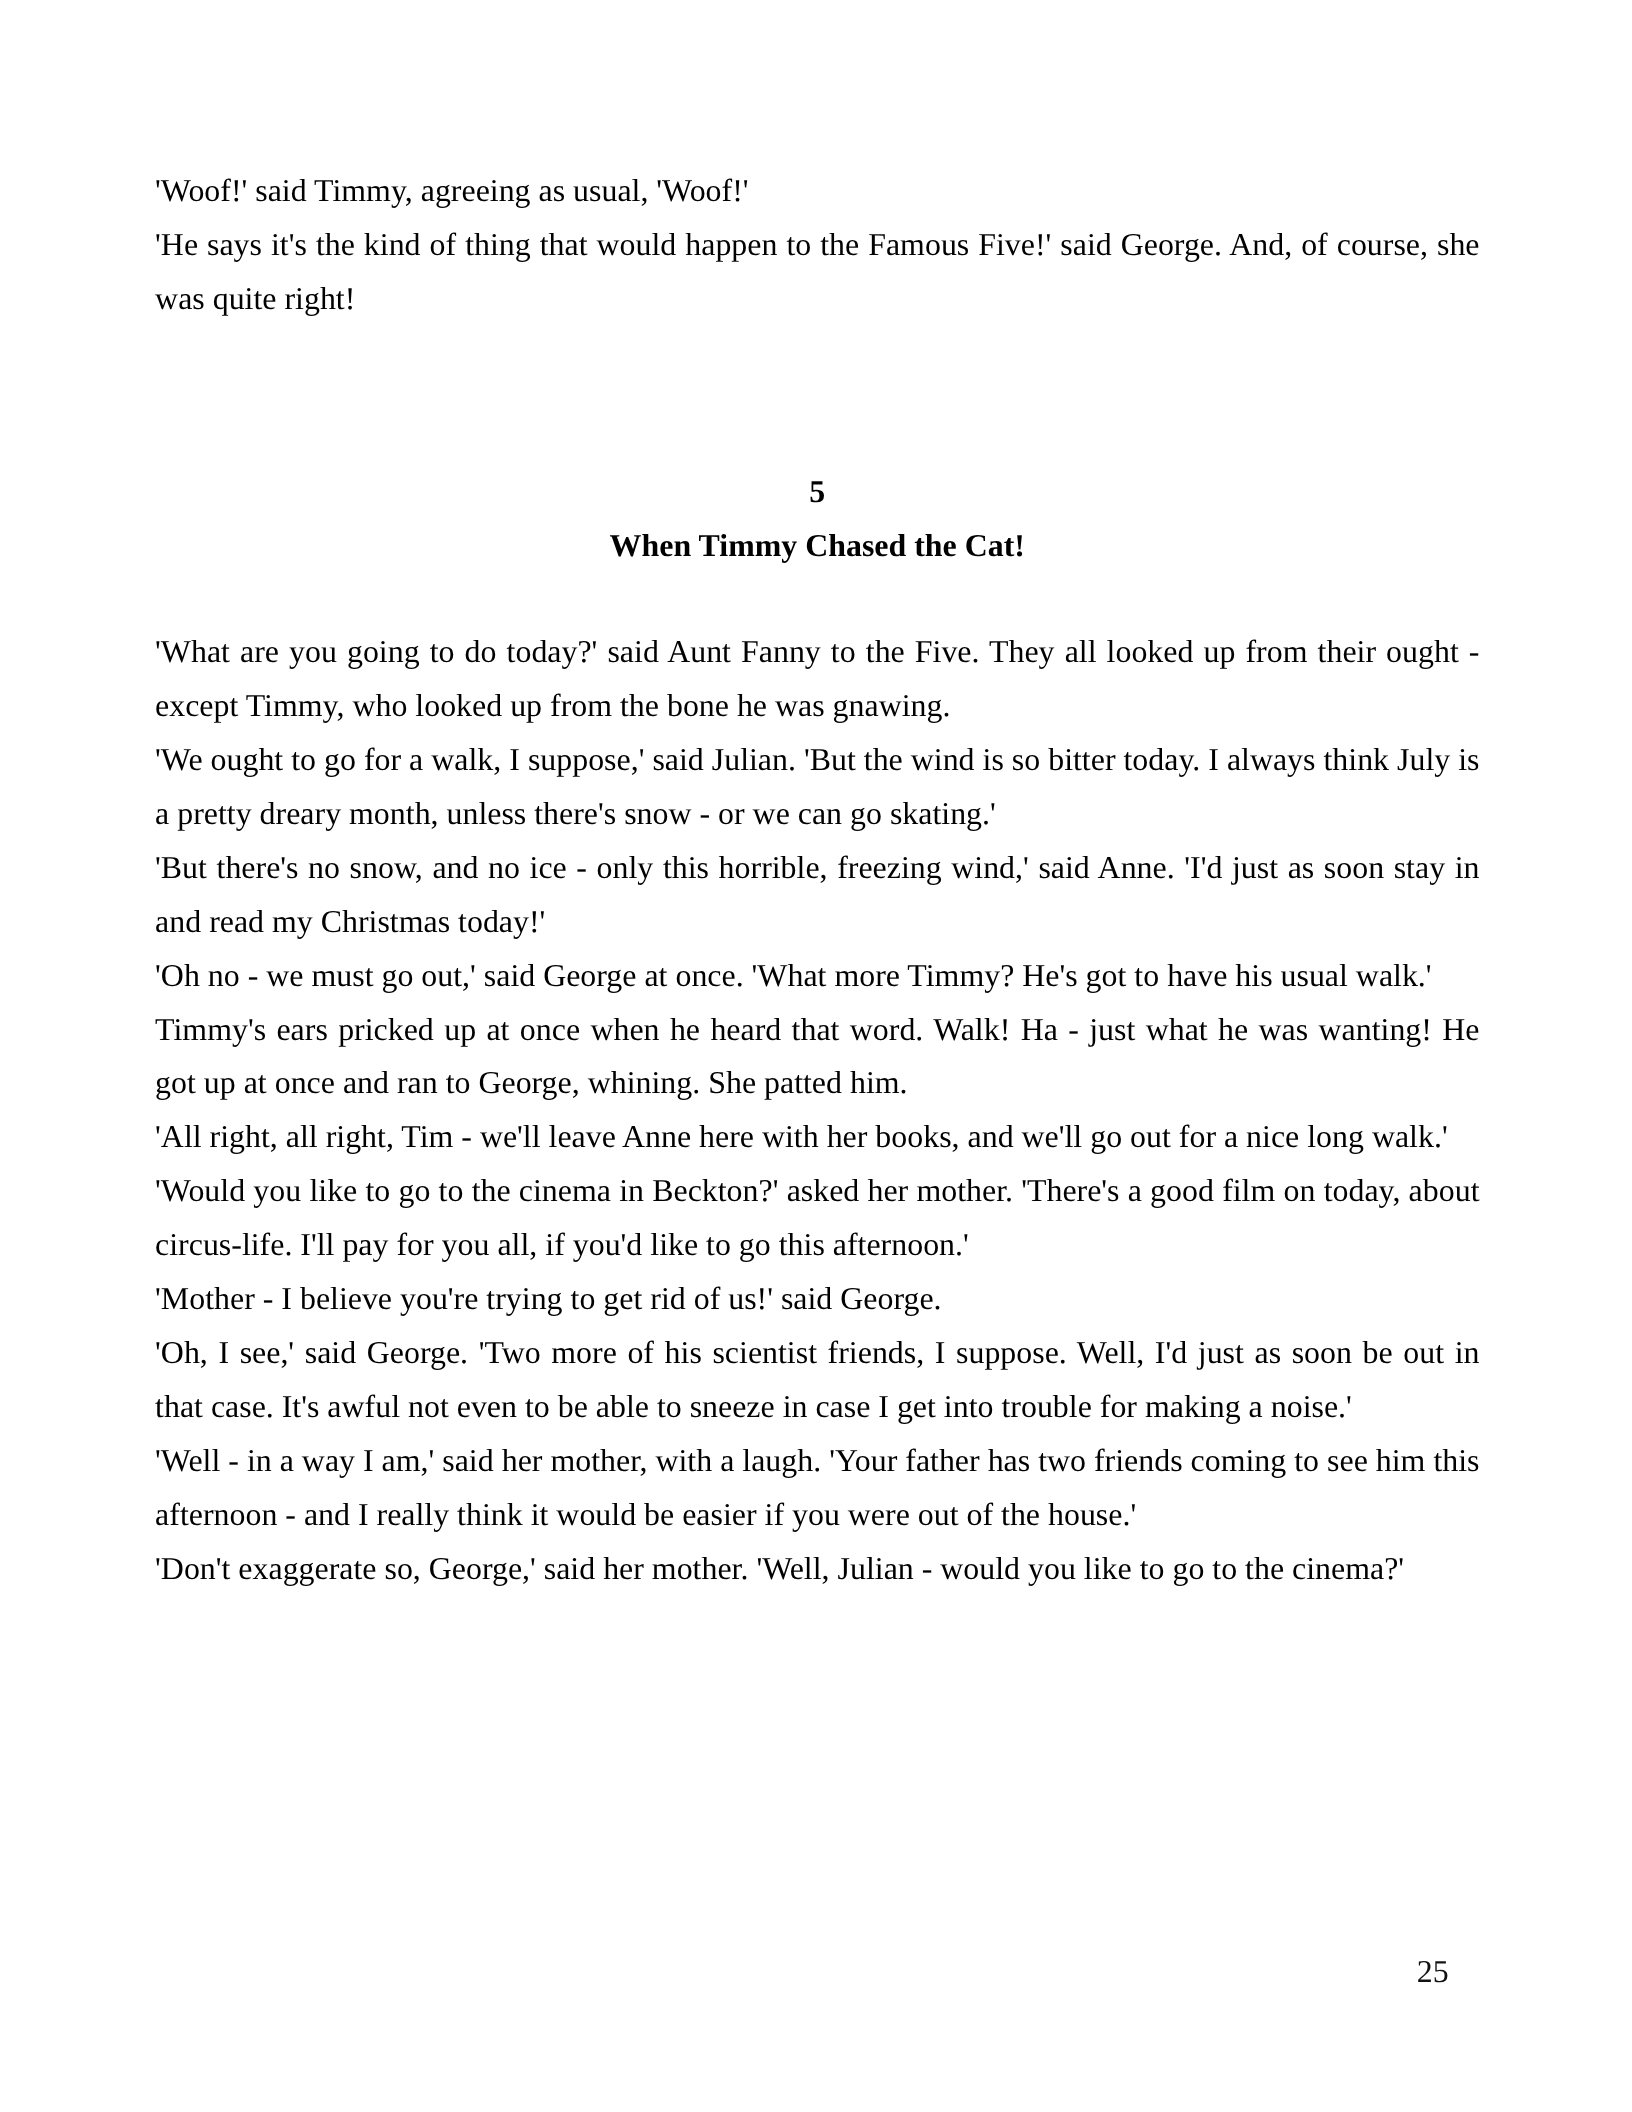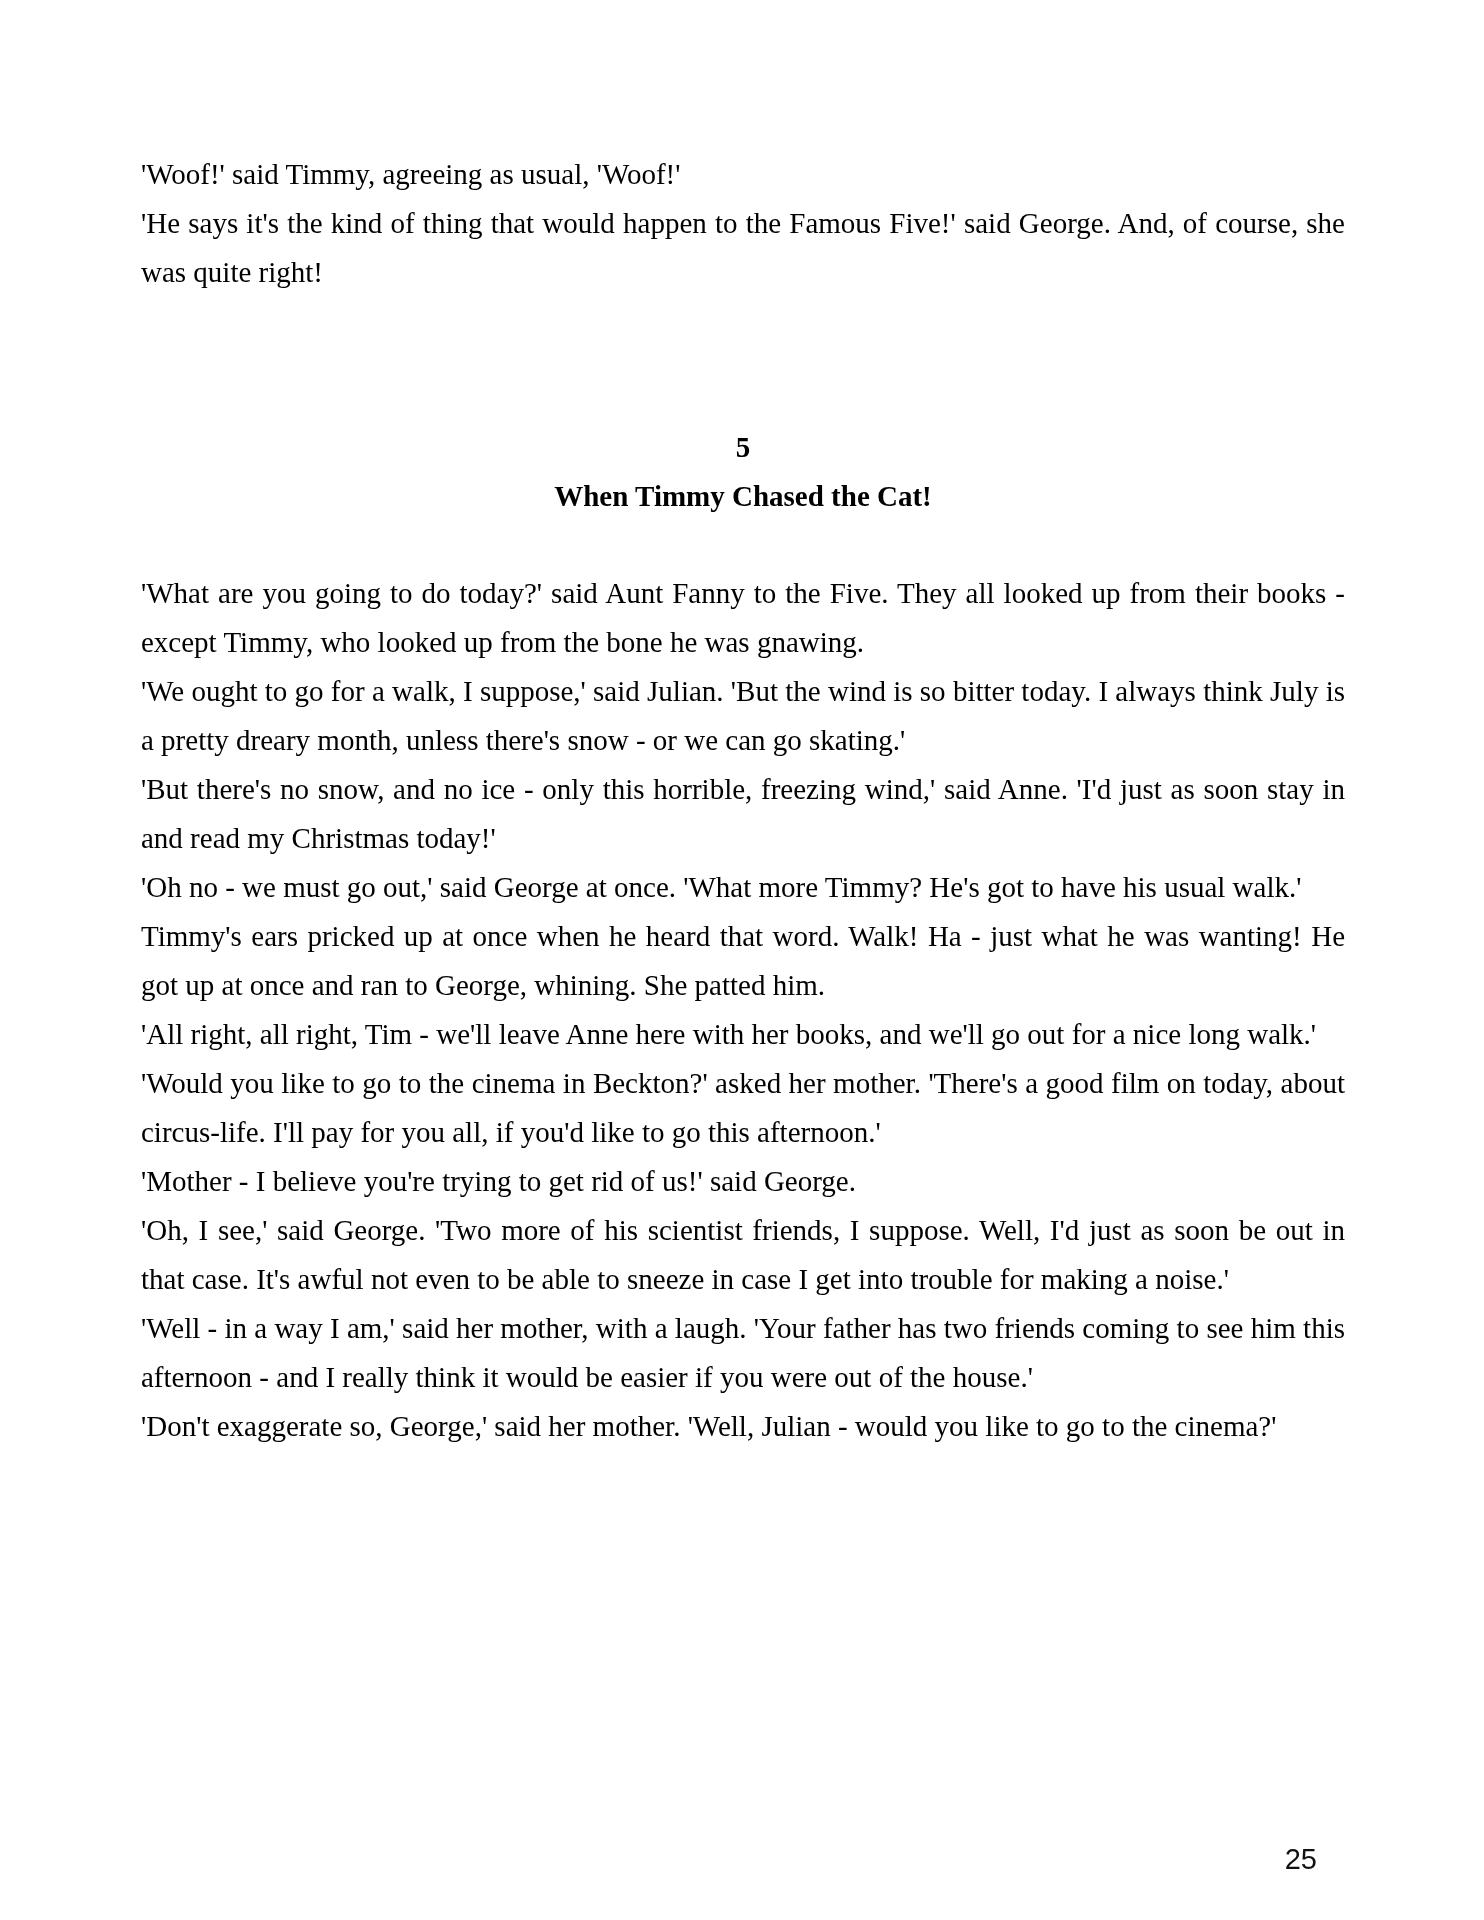--- a/index.html
+++ b/index.html
@@ -33,42 +33,42 @@
     margin-bottom: 48px;
     text-align: center;
     font-weight: bold;
   }
   .chapter-head div {
     line-height: 49px;
   }
   .page-number {
     position: absolute;
     right: 167px;
-    top: 1842px;
-    font-family: Liberation Sans, sans-serif;
+    top: 1776px;
+    font-family: Liberation Serif, serif;
     font-size: 29px;
     line-height: 34px;
     color: #111111;
   }
 </style>
 </head>
 <body>
 
 <div class="page">
   <div class="content">
 
     <p>'Woof!' said Timmy, agreeing as usual, 'Woof!'</p>
     <p>'He says it's the kind of thing that would happen to the Famous Five!' said George. And, of course, she was quite right!</p>
 
     <div class="chapter-head">
       <div>5</div>
       <div>When Timmy Chased the Cat!</div>
     </div>
 
-    <p>'What are you going to do today?' said Aunt Fanny to the Five. They all looked up from their books - except Timmy, who looked up from the bone he was gnawing.</p>
+    <p>'What are you going to do today?' said Aunt Fanny to the Five. They all looked up from their ought - except Timmy, who looked up from the bone he was gnawing.</p>
     <p>'We ought to go for a walk, I suppose,' said Julian. 'But the wind is so bitter today. I always think July is a pretty dreary month, unless there's snow - or we can go skating.'</p>
     <p>'But there's no snow, and no ice - only this horrible, freezing wind,' said Anne. 'I'd just as soon stay in and read my Christmas today!'</p>
     <p>'Oh no - we must go out,' said George at once. 'What more Timmy? He's got to have his usual walk.'</p>
     <p>Timmy's ears pricked up at once when he heard that word. Walk! Ha - just what he was wanting! He got up at once and ran to George, whining. She patted him.</p>
     <p>'All right, all right, Tim - we'll leave Anne here with her books, and we'll go out for a nice long walk.'</p>
     <p>'Would you like to go to the cinema in Beckton?' asked her mother. 'There's a good film on today, about circus-life. I'll pay for you all, if you'd like to go this afternoon.'</p>
     <p>'Mother - I believe you're trying to get rid of us!' said George.</p>
     <p>'Oh, I see,' said George. 'Two more of his scientist friends, I suppose. Well, I'd just as soon be out in that case. It's awful not even to be able to sneeze in case I get into trouble for making a noise.'</p>
     <p>'Well - in a way I am,' said her mother, with a laugh. 'Your father has two friends coming to see him this afternoon - and I really think it would be easier if you were out of the house.'</p>
     <p>'Don't exaggerate so, George,' said her mother. 'Well, Julian - would you like to go to the cinema?'</p>

